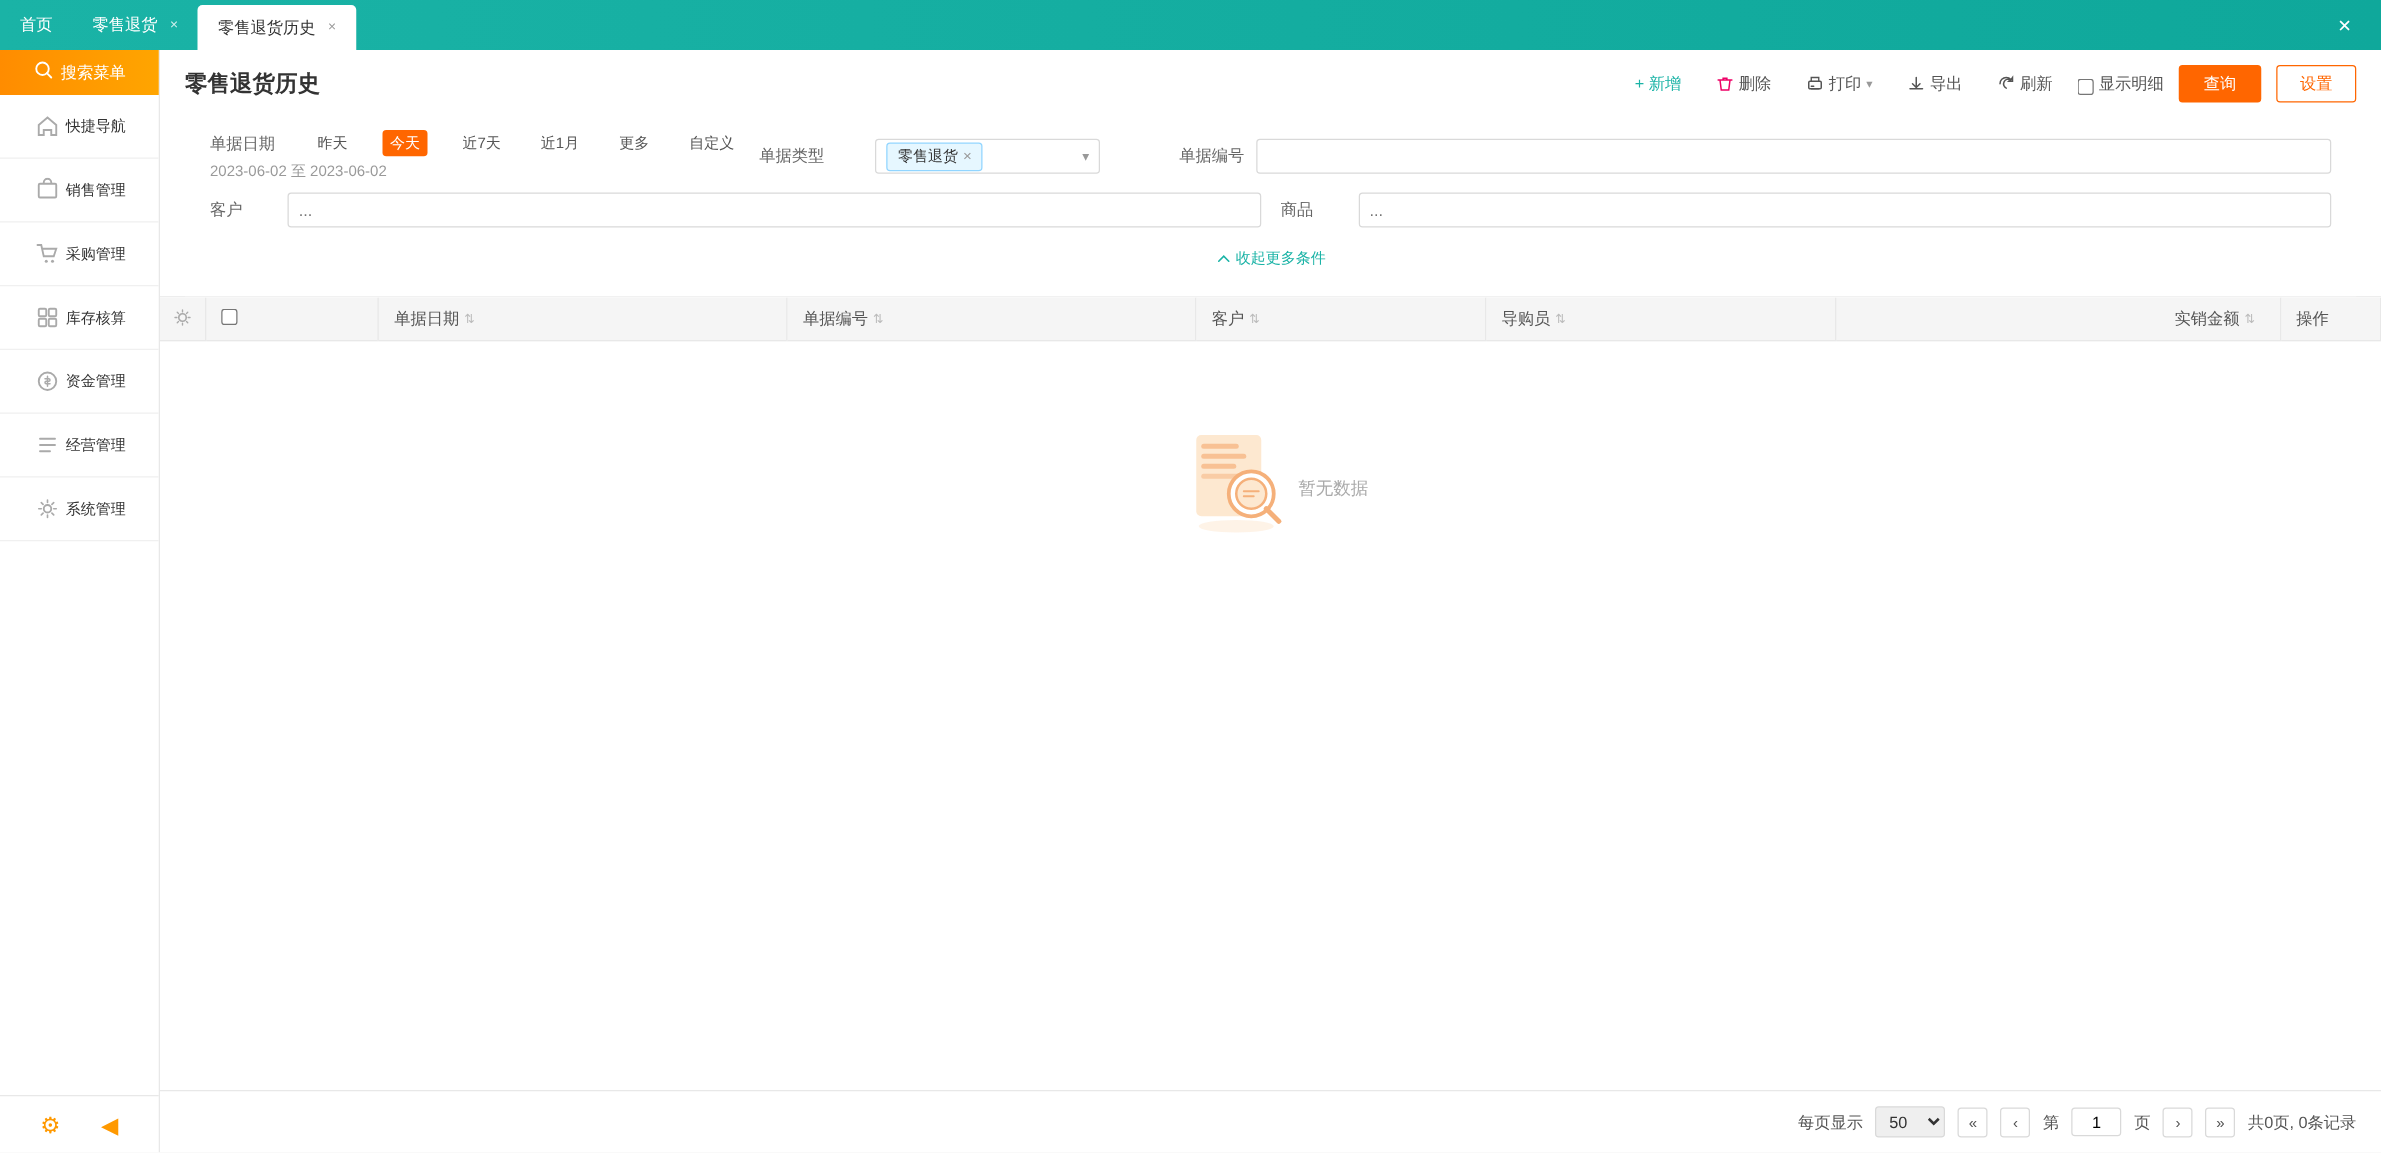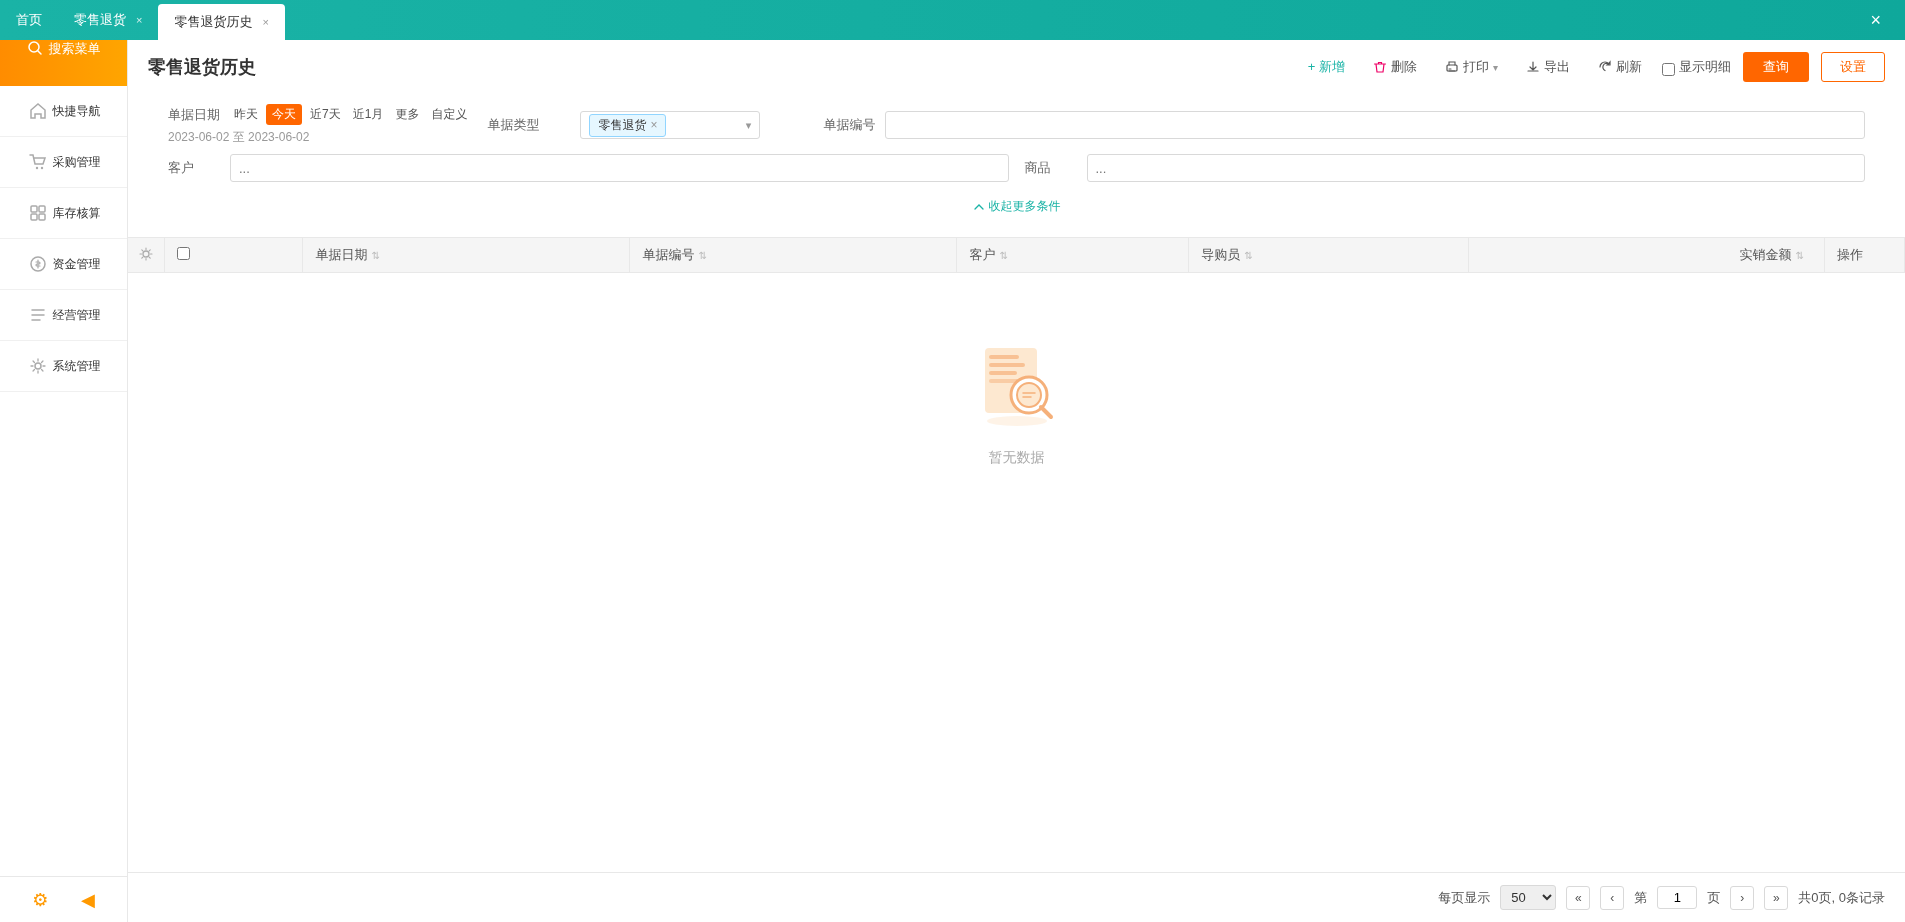--- a/index.html
+++ b/index.html
@@ -63,23 +63,24 @@
     
     .sidebar {
       width: 128px;
       background: #fff;
       border-right: 1px solid #e8e8e8;
       display: flex;
       flex-direction: column;
       flex-shrink: 0;
     }
     .sidebar-search {
-      height: 46px;
+      height: 36px;
       background: linear-gradient(to right, #ff8c00, #ffa500);
       display: flex;
+      align-items: center;
       justify-content: center;
       gap: 6px;
       cursor: pointer;
     }
     .sidebar-search-text {
       color: #fff;
       font-size: 13px;
     }
     .sidebar-items {
       flex: 1;
@@ -218,20 +219,21 @@
     .filter-date-btns {
       display: flex;
       gap: 4px;
       align-items: center;
     }
     .date-btn {
       font-size: 12px;
       color: #555;
       cursor: pointer;
       padding: 2px 4px;
+      margin-left: 20px;
     }
     .date-btn.active {
       background: #ff6600;
       color: #fff;
       border-radius: 3px;
       padding: 2px 6px;
     }
     .date-range-text {
       font-size: 12px;
       color: #999;
@@ -330,21 +332,21 @@
     }
     .data-table th:first-child { width: 40px; text-align: center; }
     .data-table th.setting-col { width: 36px; text-align: center; padding: 0; }
     .th-sort { display: flex; align-items: center; gap: 4px; }
     .sort-icon { font-size: 10px; color: #bbb; }
     .col-actions { width: 80px; text-align: center; }
 
     
     .empty-state {
       display: flex;
-      flex-direction: column;
+      flex-direction: row;
       align-items: center;
       justify-content: center;
       padding: 60px 0;
       flex: 1;
     }
     .empty-icon {
       width: 100px;
       height: 100px;
       margin-bottom: 16px;
     }
@@ -433,20 +435,29 @@
 
       <div class="sidebar-item">
         <div class="sidebar-item-icon">
           <svg width="20" height="20" viewBox="0 0 20 20" fill="none">
             <path d="M3 9L10 3L17 9V17H13V13H7V17H3V9Z" stroke="#aaa" stroke-width="1.5" fill="none"></path>
           </svg>
         </div>
         <span class="sidebar-item-label">快捷导航</span>
       </div>
 
+      <div class="sidebar-item">
+        <div class="sidebar-item-icon">
+          <svg width="20" height="20" viewBox="0 0 20 20" fill="none">
+            <rect x="3" y="5" width="14" height="11" rx="1" stroke="#aaa" stroke-width="1.5" fill="none"></rect>
+            <path d="M7 5V4a3 3 0 016 0v1" stroke="#aaa" stroke-width="1.5" fill="none"></path>
+          </svg>
+        </div>
+        <span class="sidebar-item-label">销售管理</span>
+      </div>
 
       <div class="sidebar-item">
         <div class="sidebar-item-icon">
           <svg width="20" height="20" viewBox="0 0 20 20" fill="none">
             <path d="M2 3h3l2 9h8l2-6H6" stroke="#aaa" stroke-width="1.5" fill="none" stroke-linecap="round"></path>
             <circle cx="9" cy="16" r="1.2" fill="#aaa"></circle>
             <circle cx="14" cy="16" r="1.2" fill="#aaa"></circle>
           </svg>
         </div>
         <span class="sidebar-item-label">采购管理</span>

